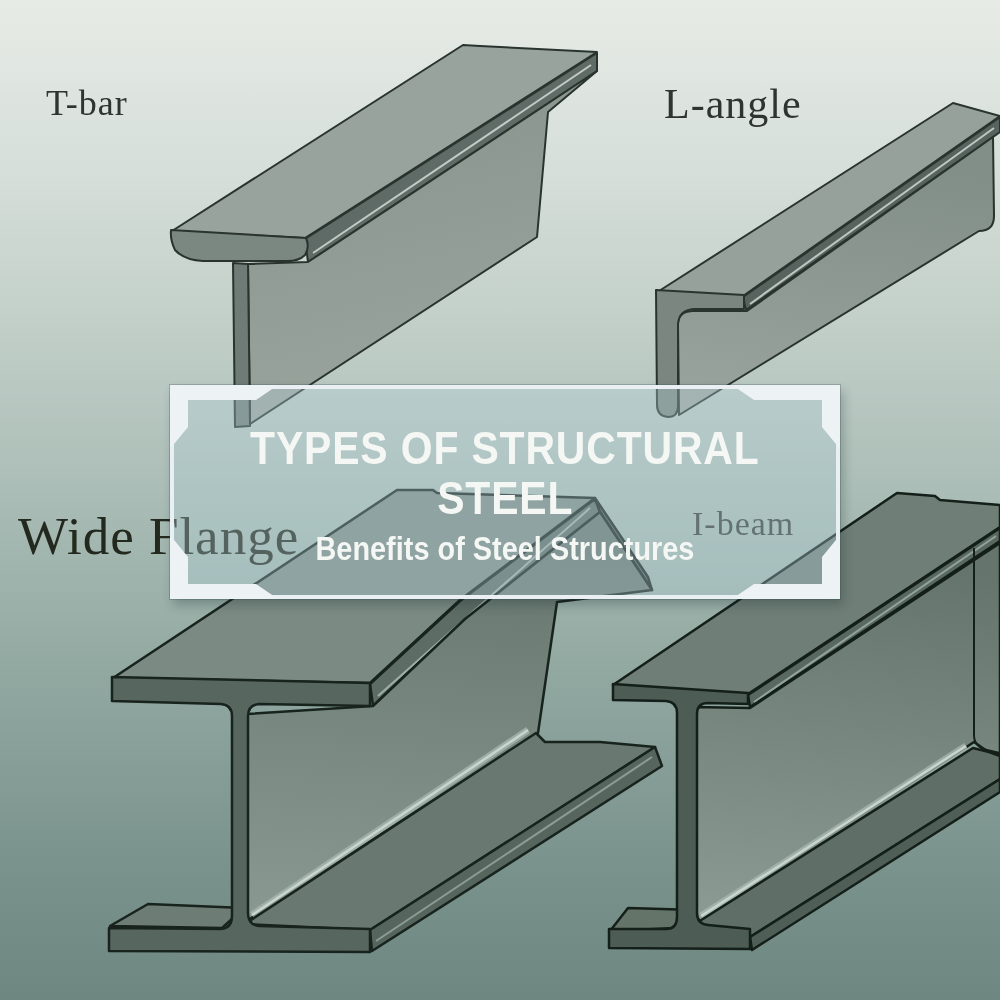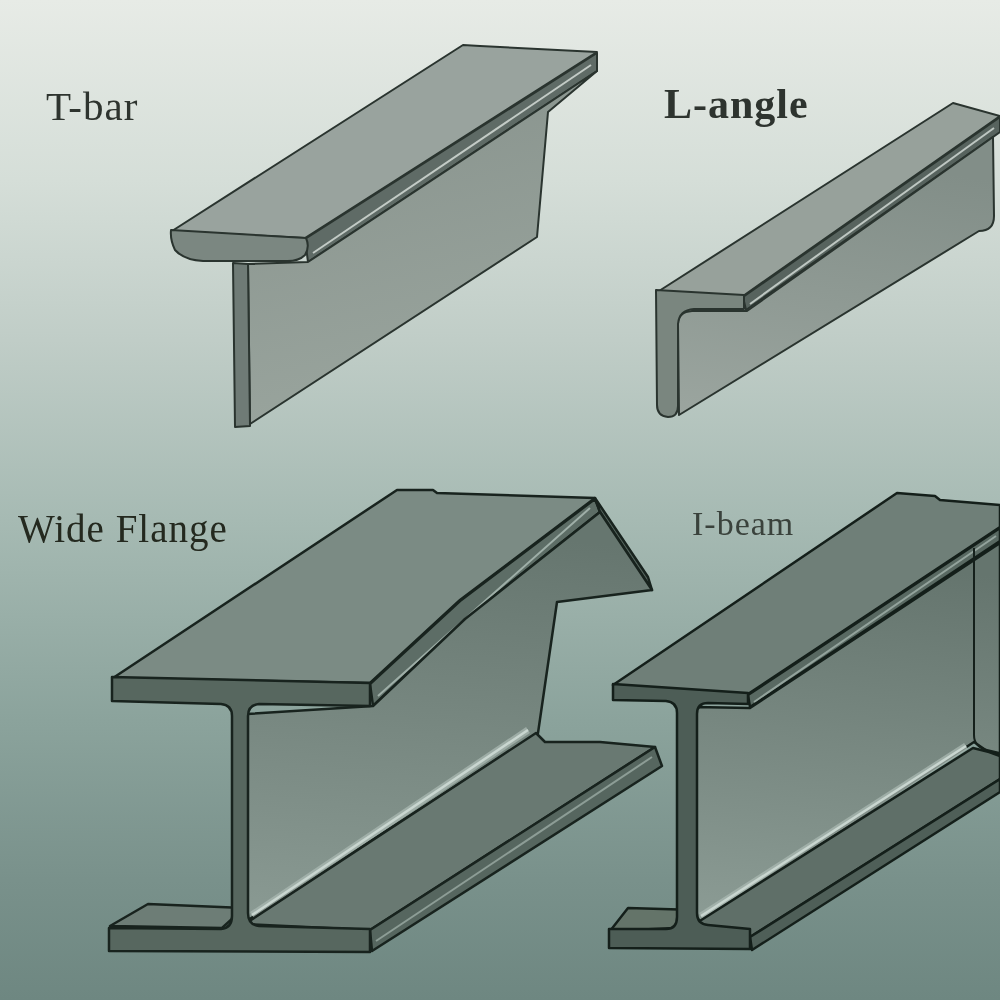--- a/index.html
+++ b/index.html
@@ -8,23 +8,23 @@
     background:linear-gradient(180deg,#e7ebe6 0%,#d5ded8 18%,#c0cdc7 34%,#a6bab3 52%,#8ba39c 72%,#79918b 88%,#6e8781 100%);
     font-family:"Liberation Sans","DejaVu Sans",sans-serif;
   }
   .beams{position:absolute;left:0;top:0;width:1000px;height:1000px;}
   
   .beam-label{
     position:absolute;color:#2e342f;
     font-family:"Liberation Serif","DejaVu Serif",serif;
     white-space:nowrap;letter-spacing:1px;
   }
-  .lbl-tbar{left:46px;top:82px;font-size:41px;}
-  .lbl-langle{left:664px;top:80px;font-size:42px;font-weight:bold;}
-  .lbl-wideflange{left:18px;top:506px;font-size:39px;color:#24291f;text-align:center;}
+  .lbl-tbar{left:46px;top:82px;font-size:36px;}
+  .lbl-langle{left:664px;top:80px;font-size:42px;}
+  .lbl-wideflange{left:18px;top:506px;font-size:53px;color:#24291f;text-align:center;}
   .lbl-ibeam{left:692px;top:505px;font-size:34px;color:#3a423c;}
   
   .title-card{
     position:absolute;left:170px;top:385px;width:670px;height:214px;
     background:rgba(183,212,221,0.34);
     border:4px solid #e9eff2;box-sizing:border-box;
     box-shadow:0 0 0 1px rgba(50,75,75,.28), 3px 6px 10px rgba(20,40,40,.28);
   }
   .corner{position:absolute;width:108px;height:64px;background:#edf2f5;
     filter:drop-shadow(1px 2px 1px rgba(40,60,60,.35));}
@@ -120,14 +120,25 @@
       <path d="M376,941 L652,757" fill="none" stroke="#8d9d96" stroke-width="2"></path>
       <path d="M112,677 L370,683 L370,706 L259,704 Q248,705 248,716 L248,913 Q248,925 259,926 L370,929 L370,952 L109,951 L109,928 L221,929 Q232,928 232,916 L232,716 Q232,705 221,704 L112,701 Z" fill="#57675f"></path>
     </g>
   </svg>
 
   <div class="beam-label lbl-tbar">T-bar</div>
   <div class="beam-label lbl-langle">L-angle</div>
   <div class="beam-label lbl-wideflange">Wide Flange</div>
   <div class="beam-label lbl-ibeam">I-beam</div>
 
+  <div class="title-card">
+    <div class="corner tl"></div>
+    <div class="corner tr"></div>
+    <div class="corner bl"></div>
+    <div class="corner br"></div>
+    <div class="card-text">
+      <div class="card-title">TYPES OF STRUCTURAL</div>
+      <div class="card-title">STEEL</div>
+      <div class="card-subtitle">Benefits of Steel Structures</div>
+    </div>
+  </div>
 
 </div>
 
 </body></html>

